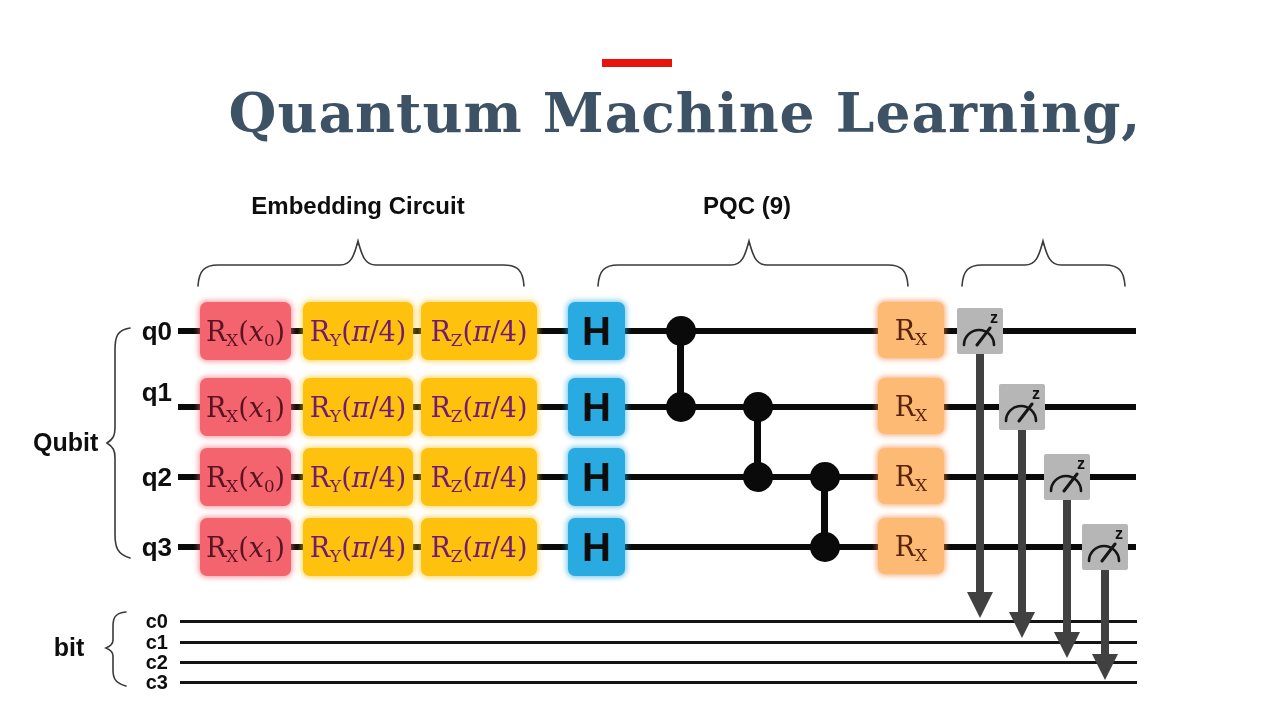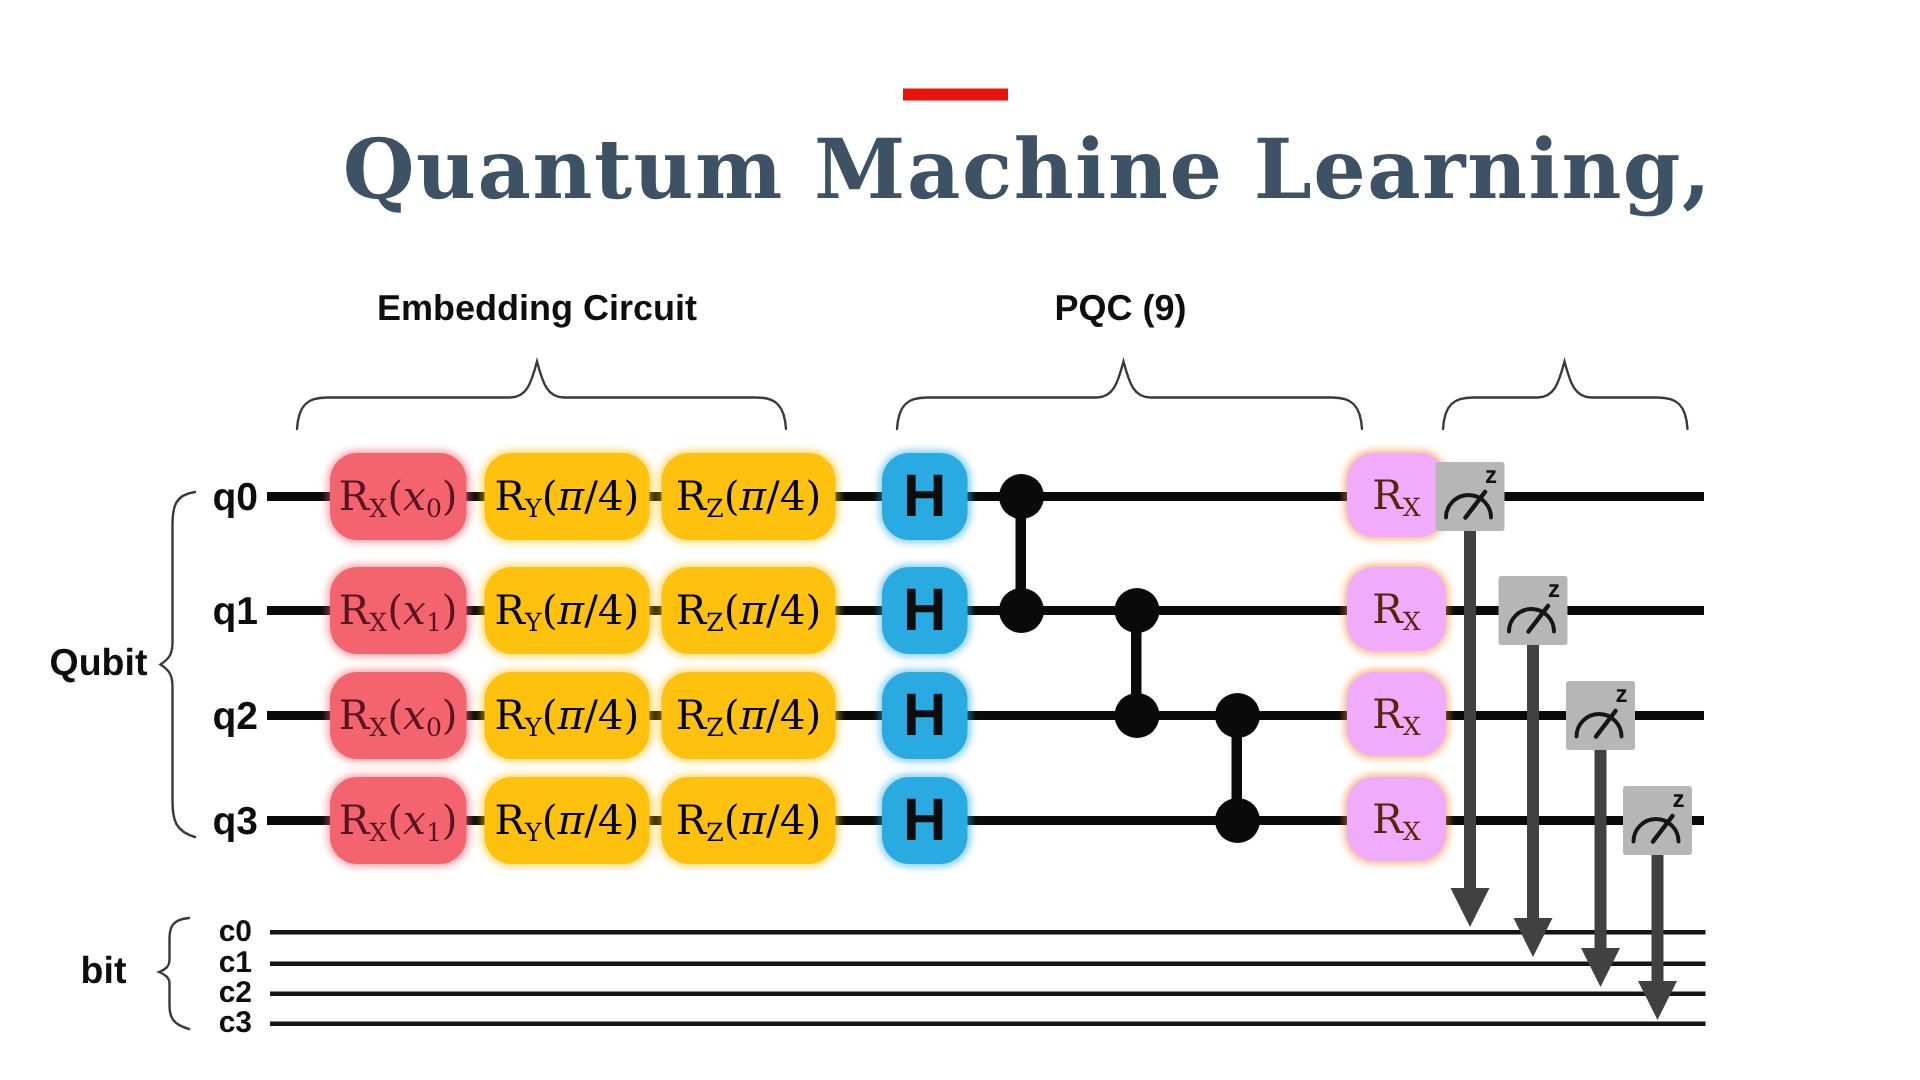--- a/index.html
+++ b/index.html
@@ -19,44 +19,44 @@
   .brace-svg{position:absolute;}
 
   
   .grouplabel{position:absolute;font-weight:bold;font-size:25px;color:#0e0e0e;text-align:center;}
   .lb-qubit{left:33px;top:428px;width:64px;}
   .lb-bit{left:44px;top:633px;width:50px;}
 
   
   .qlabel{position:absolute;left:112px;width:60px;text-align:right;
           font-weight:bold;font-size:26px;line-height:30px;color:#0e0e0e;}
-  .ql0{top:316px;} .ql1{top:392px;} .ql2{top:462px;} .ql3{top:532px;}
+  .ql0{top:316px;} .ql1{top:377px;} .ql2{top:462px;} .ql3{top:532px;}
   .clabel{position:absolute;left:128px;width:40px;text-align:right;
           font-weight:bold;font-size:20px;line-height:24px;color:#0e0e0e;}
   .cl0{top:609px;} .cl1{top:630px;} .cl2{top:650px;} .cl3{top:670px;}
 
   
   .qwire{position:absolute;left:178px;width:958px;height:6px;background:#0a0a0a;z-index:1;}
   .qw0{top:328px;} .qw1{top:404px;} .qw2{top:474px;} .qw3{top:544px;}
   .cwire{position:absolute;left:180px;width:957px;height:3px;background:#141414;z-index:1;}
   .cw0{top:620px;} .cw1{top:641px;} .cw2{top:661px;} .cw3{top:681px;}
 
   
   .gate{position:absolute;display:flex;align-items:center;justify-content:center;
-        z-index:3;border-radius:18px;margin-left:20px;}
+        z-index:3;border-radius:7px;}
   .r0{top:302px;} .r1{top:378px;} .r2{top:448px;} .r3{top:518px;}
   .c-rx{left:200px;width:91px;height:58px;}
   .c-ry{left:303px;width:110px;height:58px;}
   .c-rz{left:421px;width:116px;height:58px;}
   .c-h{left:568px;width:57px;height:58px;}
   .c-orx{left:878px;width:66px;height:56px;}
   .g-red{background:#f4646e;box-shadow:0 0 5px 2px rgba(244,100,110,.55);color:#581420;}
-  .g-yellow{background:#fec10e;box-shadow:0 0 5px 2px rgba(254,193,14,.55);color:#000000;}
+  .g-yellow{background:#fec10e;box-shadow:0 0 5px 2px rgba(254,193,14,.55);color:#701a75;}
   .g-blue{background:#29abe2;box-shadow:0 0 5px 2px rgba(41,171,226,.55);color:#0d0d0d;}
-  .g-orange{background:#f0abfc;box-shadow:0 0 5px 2px rgba(238,129,51,.55);color:#5a2408;}
+  .g-orange{background:#fdba74;box-shadow:0 0 5px 2px rgba(238,129,51,.55);color:#5a2408;}
   .gt{font-family:"DejaVu Serif",serif;font-size:27px;white-space:nowrap;}
   .gt sub{font-size:0.62em;vertical-align:-0.28em;line-height:0;}
   .gt i{font-style:italic;}
   .h-letter{font-weight:bold;font-size:40px;font-family:"Liberation Sans",sans-serif;}
 
   
   .dot{position:absolute;width:30px;height:30px;border-radius:50%;background:#0a0a0a;z-index:2;}
   .conn{position:absolute;width:7px;background:#0a0a0a;z-index:2;}
 
   

